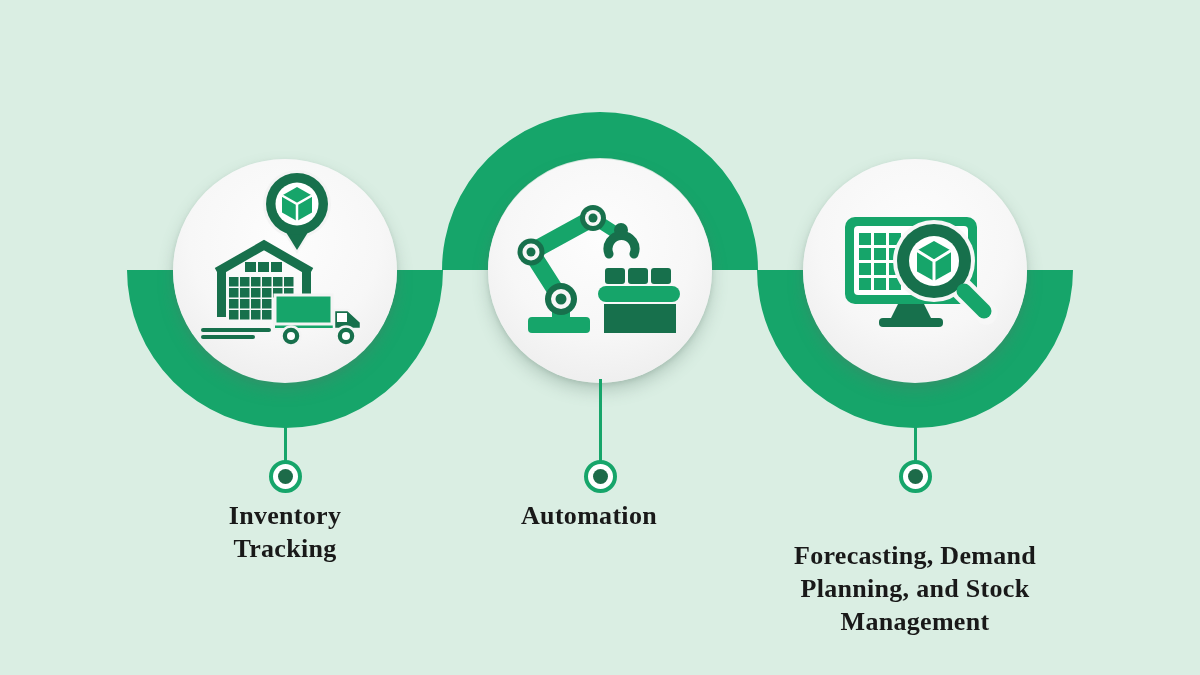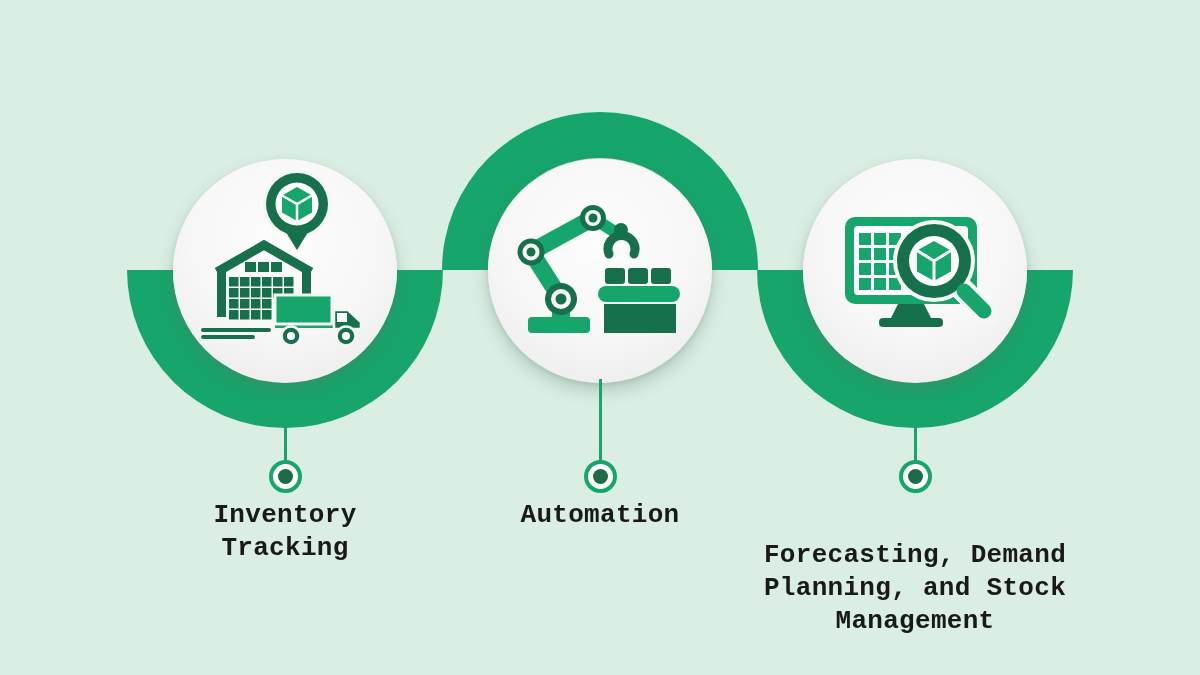--- a/index.html
+++ b/index.html
@@ -1,19 +1,19 @@
 <!DOCTYPE html>
 <html><head>
 <meta charset="utf-8">
 <style>
   html,body { margin:0; padding:0; background:#daeee3; }
   .canvas {
     position:relative; width:1200px; height:675px;
     background:#daeee3; overflow:hidden;
-    font-family:Liberation Mono, monospace;
+    font-family:Liberation Serif, serif;
   }
   .ribbon-svg { position:absolute; left:0; top:0; width:1200px; height:675px; }
 
   .step-circle {
     position:absolute; top:159px; width:224px; height:224px; border-radius:50%;
     background: radial-gradient(circle at 50% 36%, #fdfdfd 0%, #f7f7f7 52%, #efefef 78%, #e2e2e2 100%);
     box-shadow: 0 8px 16px rgba(92,124,108,0.30), 0 2px 4px rgba(92,124,108,0.18);
   }
   .c1 { left:173px; } .c2 { left:488px; } .c3 { left:803px; }
   .icon-svg { position:absolute; left:0; top:0; width:224px; height:224px; }
@@ -32,21 +32,21 @@
     position:absolute; left:50%; top:50%; width:15px; height:15px;
     margin:-7.5px 0 0 -7.5px; border-radius:50%; background:#1d6b49;
   }
 
   .step-label {
     position:absolute; top:499px; text-align:center; white-space:pre-line;
     font-size:26px; line-height:33px; font-weight:700;
     color:#191919; letter-spacing:0.3px;
   }
   .t1 { left:135px; width:300px; }
-  .t2 { left:450px; width:300px; }
+  .t2 { left:439px; width:300px; }
   .t3 { left:750px; width:330px;margin-top:40px; }
 </style>
 </head>
 <body>
 
 <div class="canvas">
 
   <svg class="ribbon-svg" viewBox="0 0 1200 675">
     <path fill="#16a56a" d="M 127 270 A 158 158 0 0 0 443 270 L 397 270 A 112 112 0 0 1 173 270 Z"></path>
     <path fill="#16a56a" d="M 442 270 A 158 158 0 0 1 758 270 L 712 270 A 112 112 0 0 0 488 270 Z"></path>

